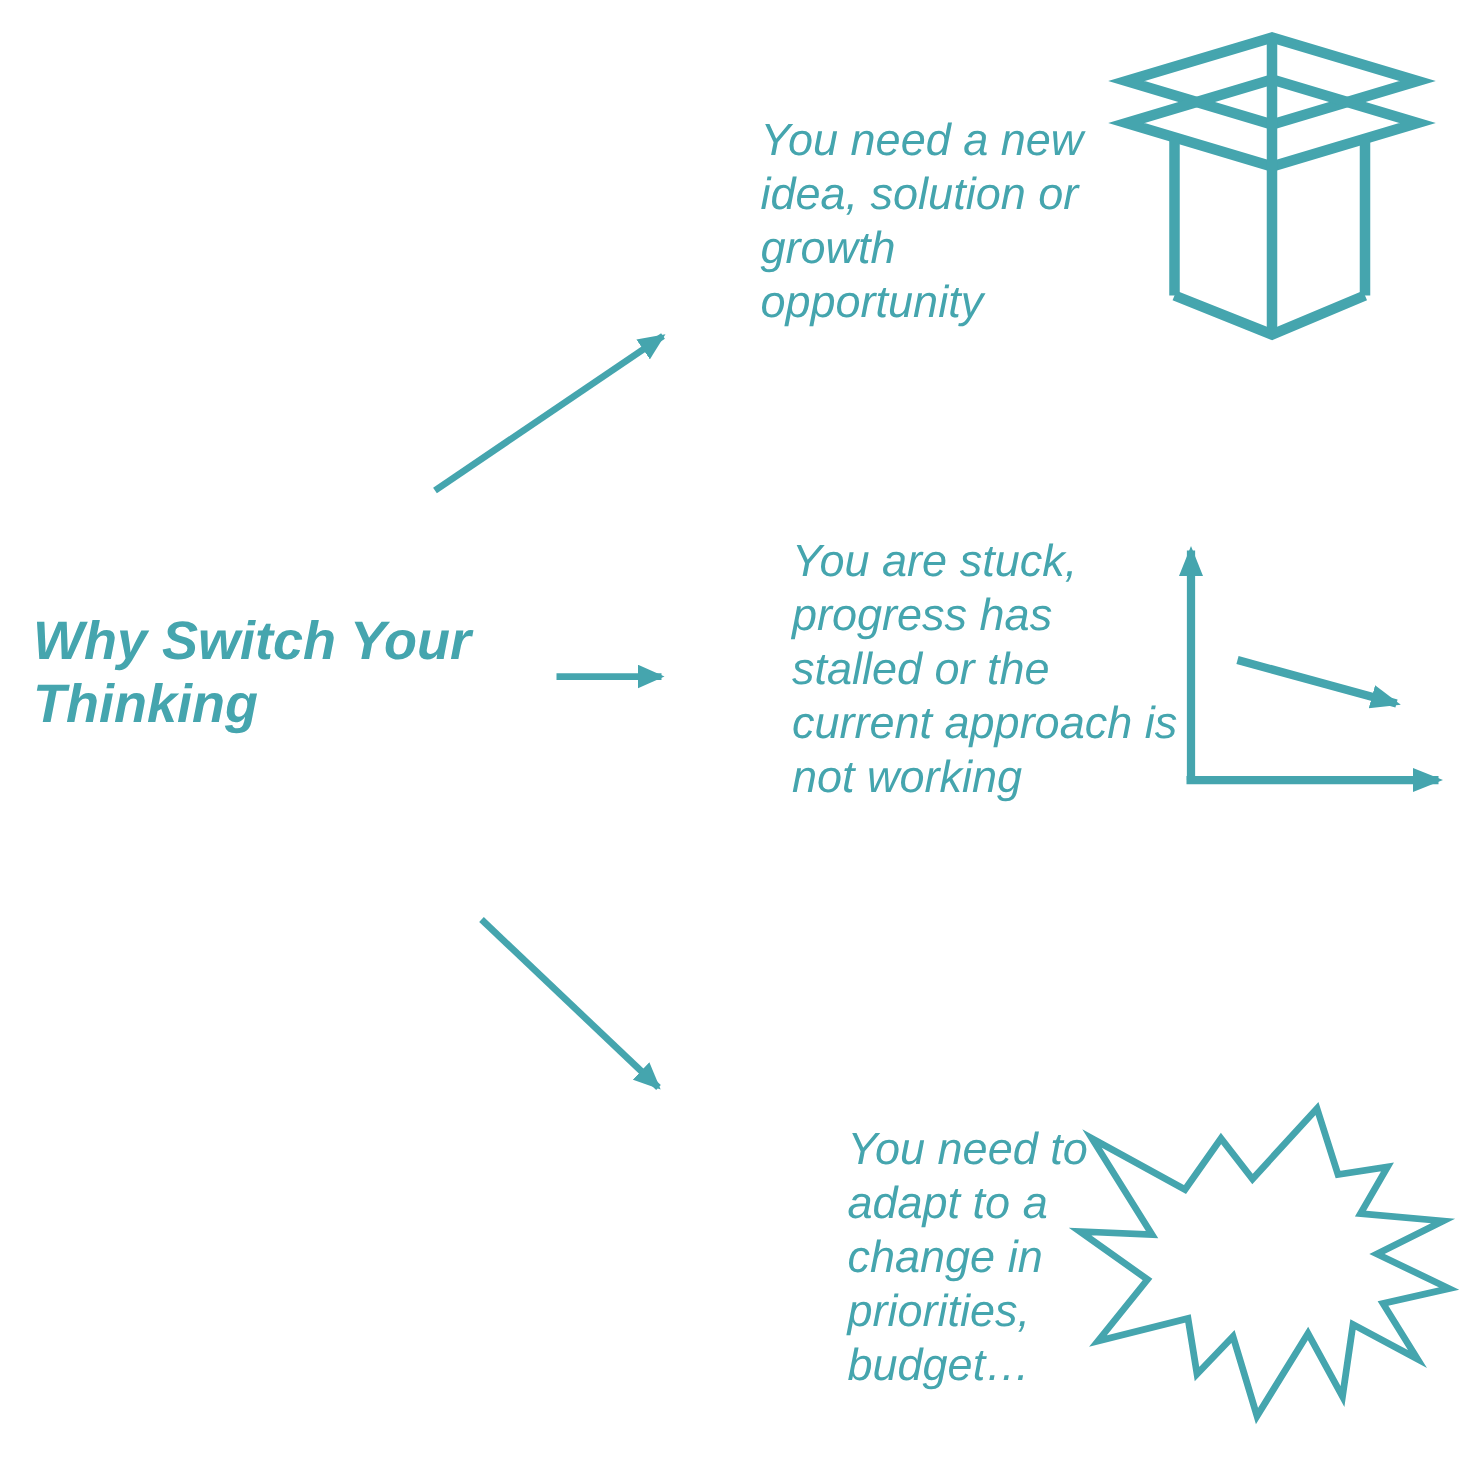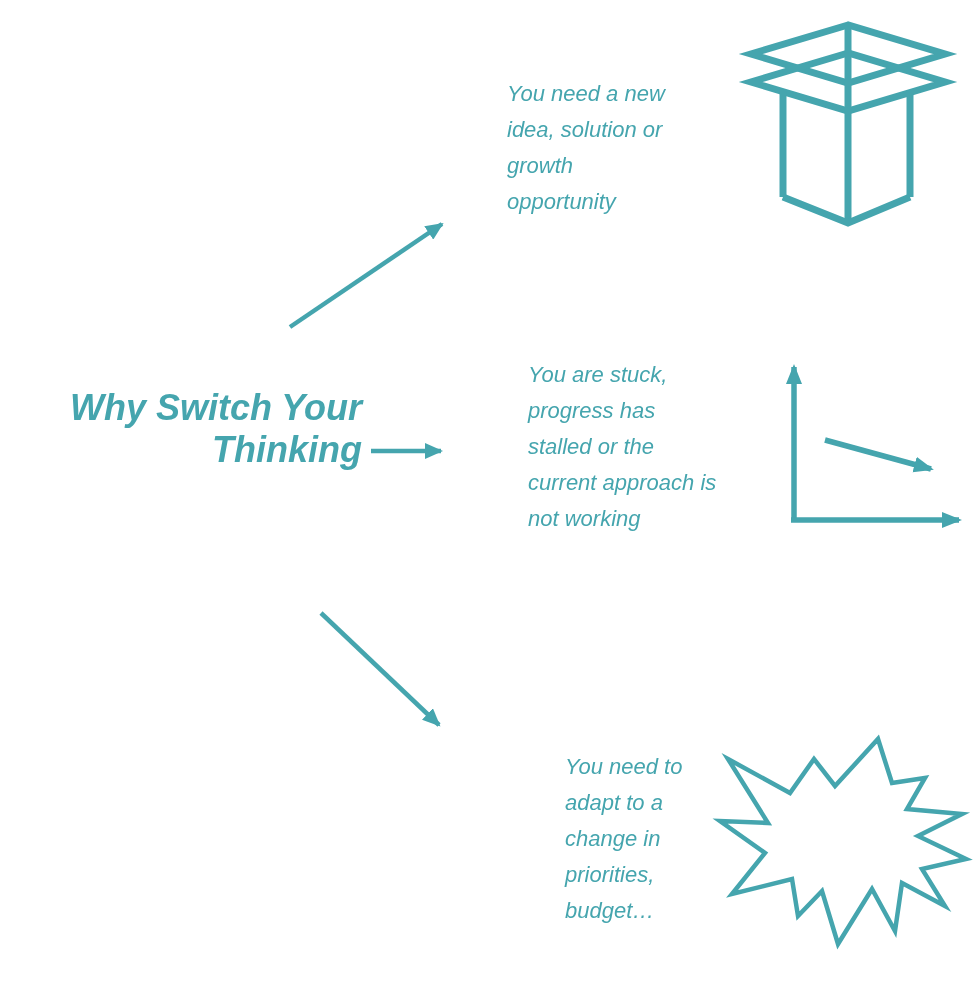--- a/index.html
+++ b/index.html
@@ -11,27 +11,26 @@
     overflow: hidden;
     font-family: "Liberation Sans", sans-serif;
   }
   .abs { position: absolute; }
   .teal-text {
     color: var(--accent);
     font-style: italic;
     white-space: pre-line;
   }
   .title {
-    left: 22px; top: 387px; width: 340px;
+    left: 22px; top: 406px; width: 340px;
     font-size: 36px; line-height: 42px;
     font-weight: bold;
-    text-align: right;
   }
   .reason {
-    font-size: 22px; line-height: 36px;
+    font-size: 30px; line-height: 36px;
     font-weight: normal;
   }
   .reason-1 { left: 507px; top: 76px;  width: 260px; }
   .reason-2 { left: 528px; top: 357px; width: 300px; }
   .reason-3 { left: 529px; top: 749px; width: 210px; margin-left: 36px; }
   svg { display: block; overflow: visible; }
   .stroke {
     stroke: var(--accent);
     fill: none;
   }

